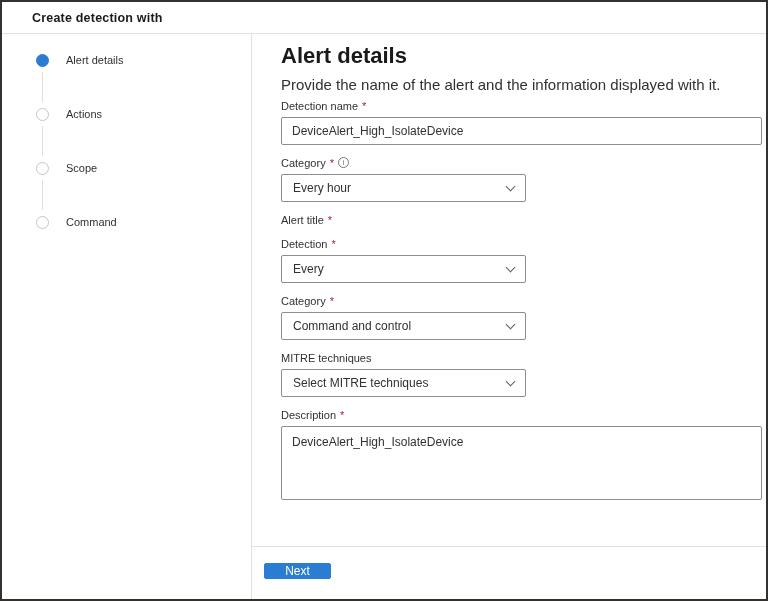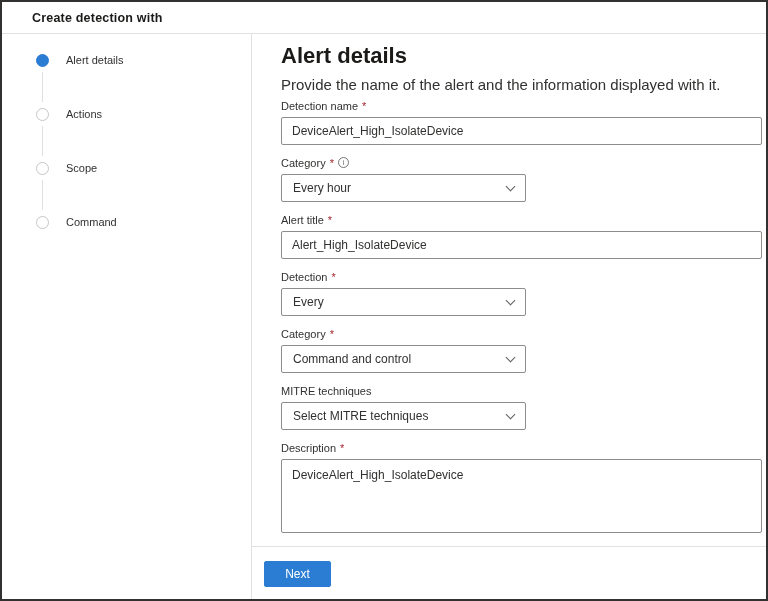--- a/index.html
+++ b/index.html
@@ -75,21 +75,21 @@
   .textarea {
     width: 100%; height: 74px;
     border: 1px solid #8f8d8b; border-radius: 2px;
     padding: 8px 10px; font-size: 12px; color: #323130;
     font-family: inherit; resize: none; outline: none; display: block;
   }
 
   
   .footer { flex: 0 0 53px; border-top: 1px solid #e1e1e1; padding: 14px 0 0 12px; }
   .next-btn {
-    min-width: 67px; height: 26px; padding: 0 18px;
+    min-width: 67px; height: 16px; padding: 0 18px;
     background: #2b7cd3; border: 1px solid #2b7cd3; border-radius: 2px;
     color: #fff; font-size: 12px; font-family: inherit; cursor: pointer;
   }
 </style>
 </head>
 <body>
 
 <div class="window">
 
   <div class="titlebar">
@@ -143,21 +143,20 @@
               <span>Every hour</span>
               <span class="chevron"></span>
             </div>
           </div>
 
           <div class="field">
             <div class="field-label">
               <span>Alert title</span>
               <span class="req">*</span>
             </div>
-            <input class="textbox" type="text" value="Alert_High_IsolateDevice" style="">
           </div>
 
           <div class="field">
             <div class="field-label">
               <span>Detection</span>
               <span class="req">*</span>
             </div>
             <div class="combobox">
               <span>Every</span>
               <span class="chevron"></span>

